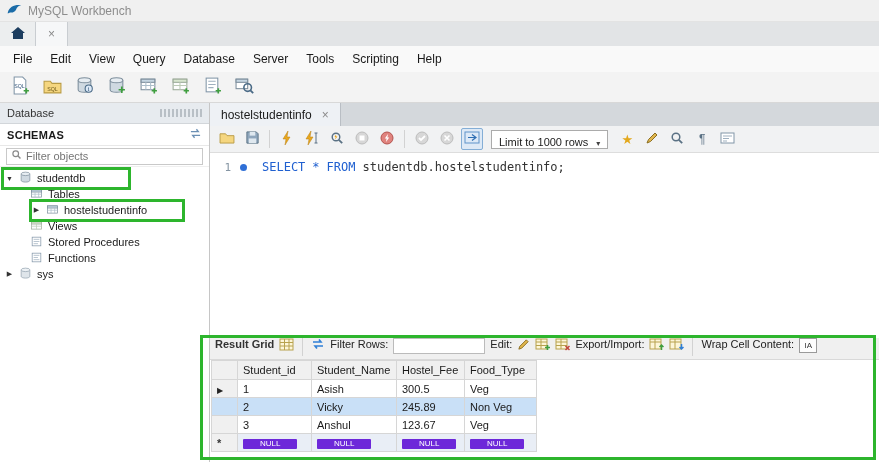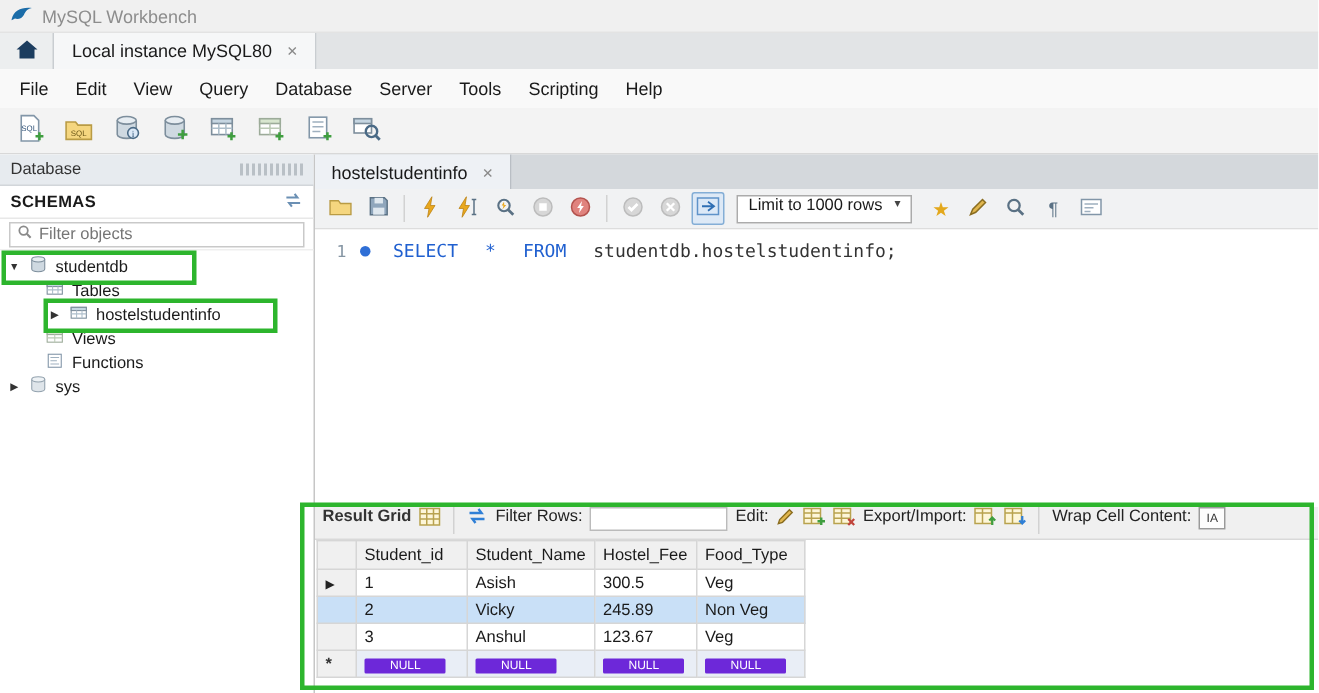--- a/index.html
+++ b/index.html
@@ -37,31 +37,31 @@
   .ind0{padding-left:5px}.ind1{padding-left:30px}.ind2{padding-left:32px}
   .expander{width:9px;font-size:7px;color:#333;text-align:center;flex:0 0 auto}
 
   
   .editor-tabbar{position:absolute;left:210px;top:103px;width:669px;height:23px;background:#d4d8dc;display:flex}
   .editor-tab{display:flex;align-items:center;gap:10px;padding:0 11px;background:#eef1f5;border-right:1px solid #b9bec4;font-size:12px}
   .sql-toolbar{position:absolute;left:210px;top:126px;width:669px;height:27px;background:#f1f2f3;border-bottom:1px solid #ddd;display:flex;align-items:center;gap:3px;padding:0 6px}
   .sep{width:1px;height:18px;background:#d2d2d2;margin:0 3px;flex:0 0 auto}
   .ibtn{min-width:22px;height:22px;display:flex;align-items:center;justify-content:center;border-radius:2px;flex:0 0 auto}
   .ibtn.active{border:1px solid #84aed6;background:#dde9f6}
-  .limit-dd{height:19px;border:1px solid #ababab;background:#fff;display:flex;align-items:flex-start;gap:8px;padding:0 7px;font-size:11px;margin:0 5px;flex:0 0 auto}
+  .limit-dd{height:19px;border:1px solid #ababab;background:#fff;display:flex;align-items:flex-end;gap:8px;padding:0 7px;font-size:11px;margin:0 5px;flex:0 0 auto}
   .dd-caret{font-size:8px;color:#444}
   .star{color:#e3a81c;font-size:13px}
   .pilcrow{color:#5a7184;font-size:12px}
 
   
   .editor{position:absolute;left:210px;top:153px;width:669px;height:185px;background:#fff;font-family:"DejaVu Sans Mono",monospace}
   .code-line{display:flex;align-items:center;padding-top:7px}
   .gutter{width:30px;text-align:right;color:#8595a3;font-size:11px;padding-right:9px}
   .stmt-dot{width:7px;height:7px;border-radius:50%;background:#2f6fd6;margin-right:15px;flex:0 0 auto}
-  .sql-code{display:flex;gap:18px;font-size:12px;color:#333}
+  .sql-code{display:flex;gap:7px;font-size:12px;color:#333}
   .kw{color:#2060d0}
 
   
   .result{position:absolute;left:210px;top:338px;width:669px;height:124px;background:#fff}
   .result-toolbar{height:22px;background:#f0f0f0;border-bottom:1px solid #d9d9d9;display:flex;align-items:flex-start;gap:5px;padding:0 5px;font-size:11px;white-space:nowrap}
   .rt-label{font-weight:bold;color:#333}
   .rt-label2{color:#222}
   .rt-input{width:92px;height:16px;border:1px solid #bbb;background:#fff;outline:none}
   .wrap-box{min-width:18px;height:15px;border:1px solid #9a9a9a;background:#fdfdfd;font-size:8px;display:flex;align-items:center;justify-content:center;color:#333}
   .grid-wrap{position:absolute;left:1px;top:22px}
@@ -94,21 +94,20 @@
 
   <div class="tabstrip">
     <div class="home-btn">
       <span>
         <svg width="16" height="14" viewBox="0 0 16 14">
             <path d="M8 1 1 7h2v6h10V7h2z" fill="#1c3d5f"></path>
           </svg>
       </span>
     </div>
     <div class="conn-tab">
-      <span>Local instance MySQL80</span>
       <span class="tab-close">×</span>
     </div>
   </div>
 
   <div class="menubar">
     <span class="menu-item">File</span>
     <span class="menu-item">Edit</span>
     <span class="menu-item">View</span>
     <span class="menu-item">Query</span>
     <span class="menu-item">Database</span>
@@ -226,20 +225,27 @@
             </svg></span>
         <span>hostelstudentinfo</span>
       </div>
       <div class="tree-row ind1">
         <span><svg width="13" height="13" viewBox="0 0 18 18">
               <rect x="2" y="4" width="14" height="10" fill="#fdfdfd" stroke="#9cab99"></rect>
               <rect x="2" y="4" width="14" height="3" fill="#d8e6cf" stroke="#9cab99"></rect>
               <path d="M2 10h14M9 7v7" stroke="#bccab6"></path>
             </svg></span>
         <span>Views</span>
+      </div>
+      <div class="tree-row ind1">
+        <span><svg width="13" height="13" viewBox="0 0 18 18">
+              <rect x="3" y="3" width="12" height="12" fill="#fff" stroke="#8296a8"></rect>
+              <path d="M5 6h8M5 9h8M5 12h6" stroke="#9fb0bf"></path>
+            </svg></span>
+        <span>Stored Procedures</span>
       </div>
       <div class="tree-row ind1">
         <span><svg width="13" height="13" viewBox="0 0 18 18">
               <rect x="3" y="3" width="12" height="12" fill="#fff" stroke="#8296a8"></rect>
               <path d="M5 6h8M5 9h6M5 12h8" stroke="#9fb0bf"></path>
             </svg></span>
         <span>Functions</span>
       </div>
       <div class="tree-row ind0">
         <span class="expander">▶</span>

